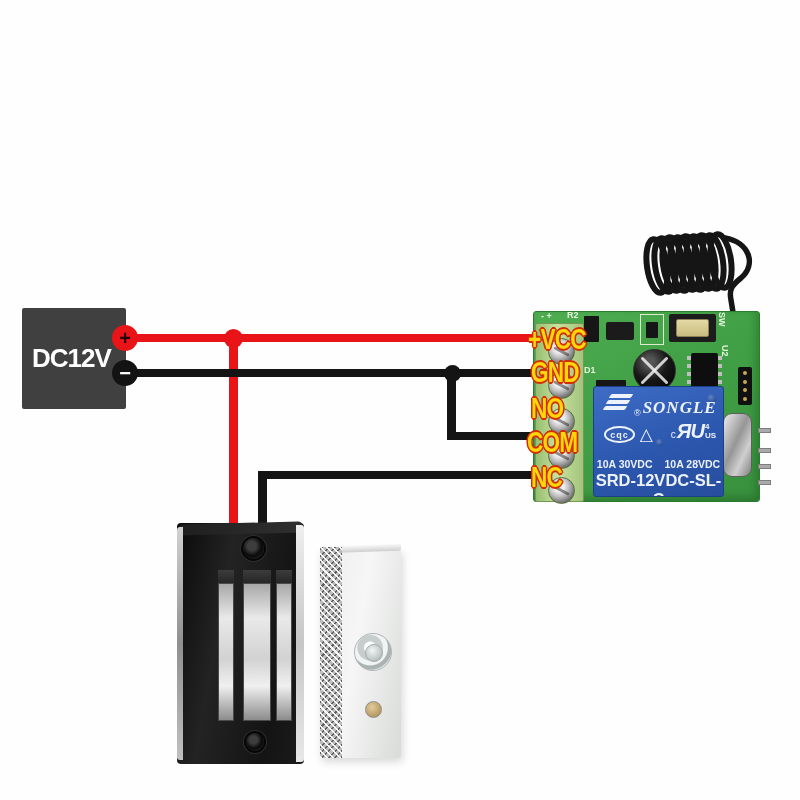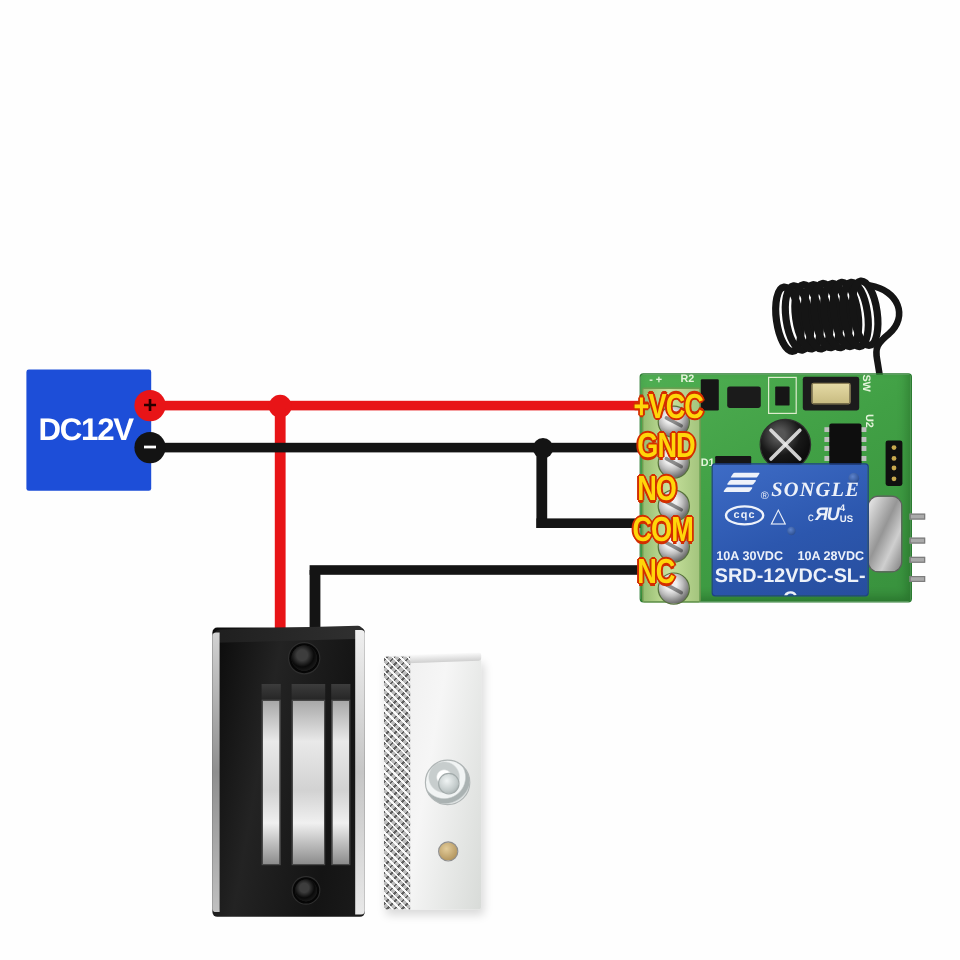--- a/index.html
+++ b/index.html
@@ -12,21 +12,21 @@
   
   .title {
     position:absolute; left:0; top:146px; width:100%;
     text-align:center; font-size:62px; font-weight:800;
     letter-spacing:-3px; color:#0c0c0c;
   }
 
   
   .power-box {
     position:absolute; left:22px; top:308px; width:104px; height:101px;
-    background:#1d4ed8; border-radius:2px;
+    background:#404040; border-radius:2px;
     display:flex; flex-direction:column; justify-content:center;
     padding-left:10px; color:#ffffff; font-weight:bold;
     font-size:26px; line-height:1.12; letter-spacing:-1px;
   }
   .term {
     position:absolute; width:26px; height:26px; border-radius:50%;
     display:flex; align-items:center; justify-content:center;
     font-weight:bold; font-size:20px; line-height:1;
   }
   .term.plus  { left:112px; top:325px; background:#e81417; color:#2a0000; }
@@ -129,21 +129,21 @@
   .flag i:nth-child(3){ left:0;  top:12px; width:22px; }
   .reg { font-size:9px; margin:14px 2px 0 4px; }
   .brand { font-family:"Liberation Serif", serif; font-style:italic; font-weight:bold; font-size:17px; letter-spacing:1px; margin-top:4px; }
   .relay .row2 { position:absolute; left:10px; top:33px; width:112px; display:flex; align-items:flex-end; }
   .cqc { border:2px solid #eef2fa; border-radius:50%; width:33px; height:17px;
          display:flex; align-items:center; justify-content:center;
          font-size:9px; font-weight:bold; letter-spacing:1px; }
   .tri { font-size:17px; margin-left:5px; line-height:1; }
   .ulwrap { display:flex; align-items:center; margin-left:18px; }
   .ul-c { font-size:10px; margin-right:1px; margin-top:6px; }
-  .ul-m { font-size:15px; font-weight:bold; font-style:italic; letter-spacing:-1px; }
+  .ul-m { font-size:20px; font-weight:bold; font-style:italic; letter-spacing:-1px; }
   .ul-s { display:flex; flex-direction:column; font-size:8px; font-weight:bold; line-height:1.1; margin-left:1px; }
   .ratings { position:absolute; left:0; top:58px; width:100%; display:flex; justify-content:center; gap:12px;
              font-size:10.5px; font-weight:bold; letter-spacing:0; }
   .ratings2 { top:71px; }
   .model { position:absolute; left:0; top:84px; width:100%; text-align:center;
            font-size:16.5px; font-weight:bold; letter-spacing:0; }
   .relay .corner-dot { position:absolute; right:7px; top:7px; width:9px; height:9px; border-radius:50%;
            background:radial-gradient(circle at 40% 35%, #5d83cc, #1c3d7d); }
   .relay .mid-dot { position:absolute; left:62px; top:52px; width:7px; height:7px; border-radius:50%;
            background:radial-gradient(circle at 40% 35%, #5d83cc, #1c3d7d); }
@@ -270,21 +270,21 @@
 
     <div class="chip" style="left:50px; top:4px;  width:15px; height:26px;"></div>
     <div class="sot" style="left:72px; top:10px; width:28px; height:18px;"></div>
     <div class="silkbox" style="left:106px; top:2px; width:24px; height:31px;">
       <div class="chip" style="left:5px; top:7px; width:12px; height:16px;"></div>
     </div>
     <div class="pushbtn">
         <div class="cap-top"></div>
       </div>
     <div class="silk vert" style="left:183px; top:0;">SW</div>
-    <div class="silk" style="left:50px; top:68px;">D1</div>
+    <div class="silk" style="left:50px; top:53px;">D1</div>
     <div class="silk" style="left:36px; top:92px;margin-left:32px;">Q1</div>
     <div class="chip" style="left:62px; top:68px; width:30px; height:22px;"></div>
     <div class="chip" style="left:88px; top:96px; width:16px; height:8px;"></div>
     <div class="ecap"></div>
     <div class="sop8"></div>
     <div class="silk vert" style="left:186px; top:33px;">U2</div>
     <div class="header4">
         <i></i>
         <i></i>
         <i></i>

